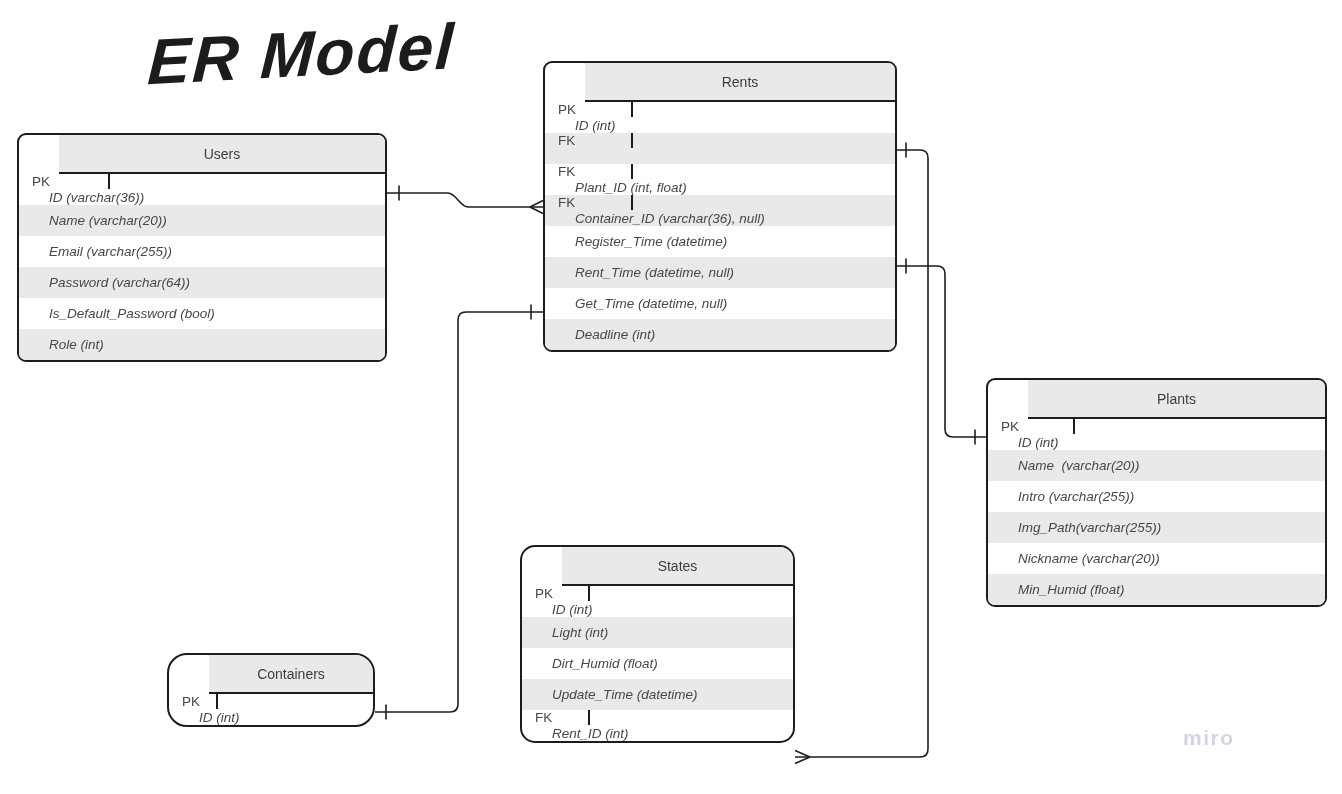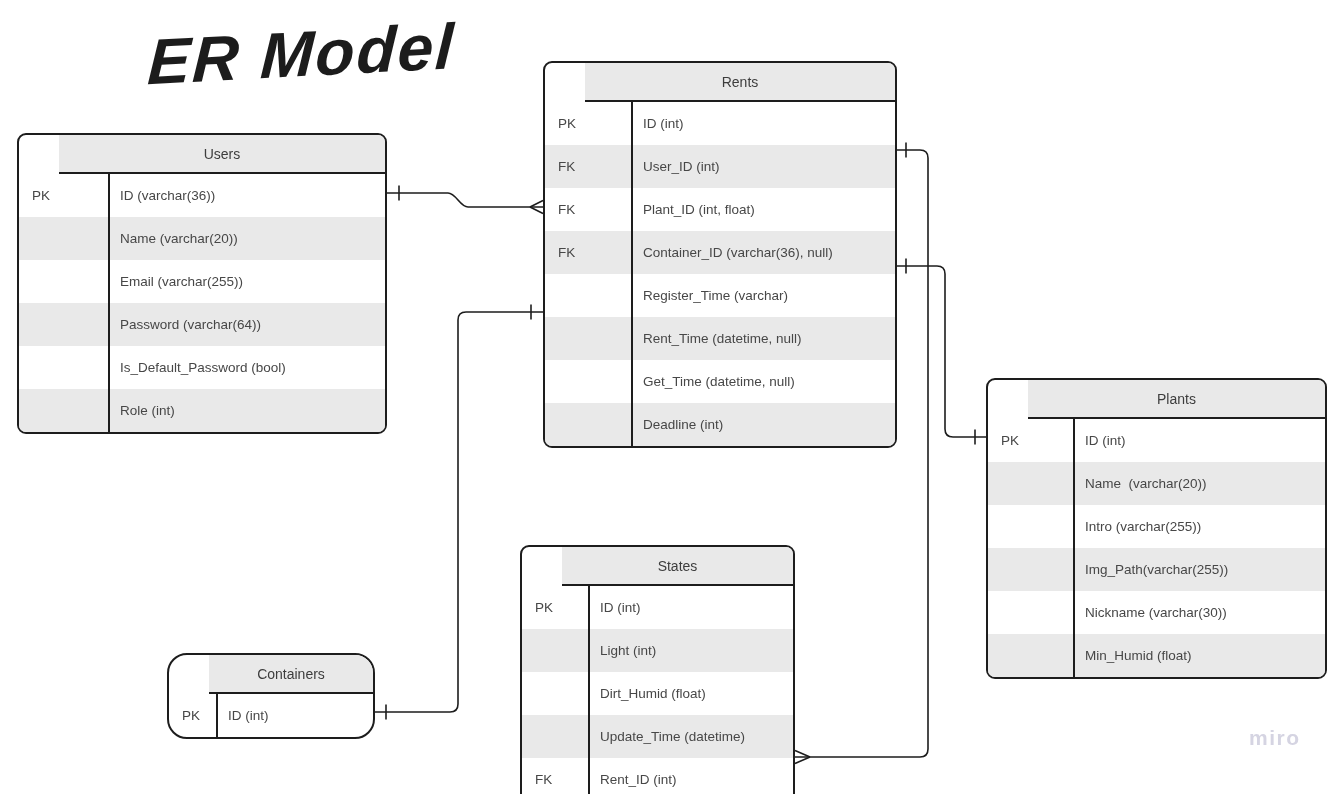--- a/index.html
+++ b/index.html
@@ -26,51 +26,52 @@
   .etitle{
     height:39px;
     background:#e9e9e9;
     border-bottom:2px solid #1d1d1d;
     display:flex;align-items:center;justify-content:center;
     font-size:14px;color:#3d3d3d;
     box-sizing:border-box;
     margin-left:40px;
   }
   .ebody .erow{
-    display:flex;height:43px;
+    display:flex;height:31px;flex-direction:column;
   }
   .ebody .erow:nth-child(even){background:#e9e9e9;}
   .erow .k{
     flex:none;width:var(--keyw,88px);
     box-sizing:border-box;
     border-right:2px solid #1d1d1d;
     display:flex;align-items:center;
     padding-left:13px;
     font-size:13.5px;color:#474747;
     white-space:pre;
   }
   .erow .a{
     flex:1;display:flex;align-items:center;
-    padding-left:10px;
+    padding-left:30px;
     font-size:13.5px;color:#474747;
     white-space:pre;
+    font-style:italic;
   }
   
   #board-title{
     position:absolute;left:150px;top:24px;z-index:3;
     font-size:64px;line-height:1.2;
     font-style:italic;font-weight:700;
     color:#1c1c1c;
     transform:rotate(-3deg) skewX(-6deg);
     transform-origin:left top;
     letter-spacing:2px;
   }
   
   #watermark{
-    position:absolute;left:1249px;top:726px;z-index:3;
+    position:absolute;left:1183px;top:726px;z-index:3;
     font-size:21px;font-weight:700;
     letter-spacing:1.5px;
     color:#d5d4e2;
   }
 </style>
 </head>
 <body>
 
 <div id="canvas">
 
@@ -131,33 +132,32 @@
 
   <div class="entity" style="left:543px;top:61px;width:354px;--keyw:88px;">
     <div class="etitle">Rents</div>
     <div class="ebody">
       <div class="erow">
           <div class="k">PK</div>
           <div class="a">ID (int)</div>
         </div>
       <div class="erow">
           <div class="k">FK</div>
-          <div class="a">User_ID (int)</div>
         </div>
       <div class="erow">
           <div class="k">FK</div>
           <div class="a">Plant_ID (int, float)</div>
         </div>
       <div class="erow">
           <div class="k">FK</div>
           <div class="a">Container_ID (varchar(36), null)</div>
         </div>
       <div class="erow">
           <div class="k"></div>
-          <div class="a">Register_Time (varchar)</div>
+          <div class="a">Register_Time (datetime)</div>
         </div>
       <div class="erow">
           <div class="k"></div>
           <div class="a">Rent_Time (datetime, null)</div>
         </div>
       <div class="erow">
           <div class="k"></div>
           <div class="a">Get_Time (datetime, null)</div>
         </div>
       <div class="erow">
@@ -181,30 +181,30 @@
       <div class="erow">
           <div class="k"></div>
           <div class="a">Intro (varchar(255))</div>
         </div>
       <div class="erow">
           <div class="k"></div>
           <div class="a">Img_Path(varchar(255))</div>
         </div>
       <div class="erow">
           <div class="k"></div>
-          <div class="a">Nickname (varchar(30))</div>
+          <div class="a">Nickname (varchar(20))</div>
         </div>
       <div class="erow">
           <div class="k"></div>
           <div class="a">Min_Humid (float)</div>
         </div>
     </div>
   </div>
 
-  <div class="entity" style="left:520px;top:545px;width:275px;--keyw:68px;">
+  <div class="entity" style="left:520px;top:545px;width:275px;border-radius:15px;--keyw:68px;">
     <div class="etitle">States</div>
     <div class="ebody">
       <div class="erow">
           <div class="k">PK</div>
           <div class="a">ID (int)</div>
         </div>
       <div class="erow">
           <div class="k"></div>
           <div class="a">Light (int)</div>
         </div>

